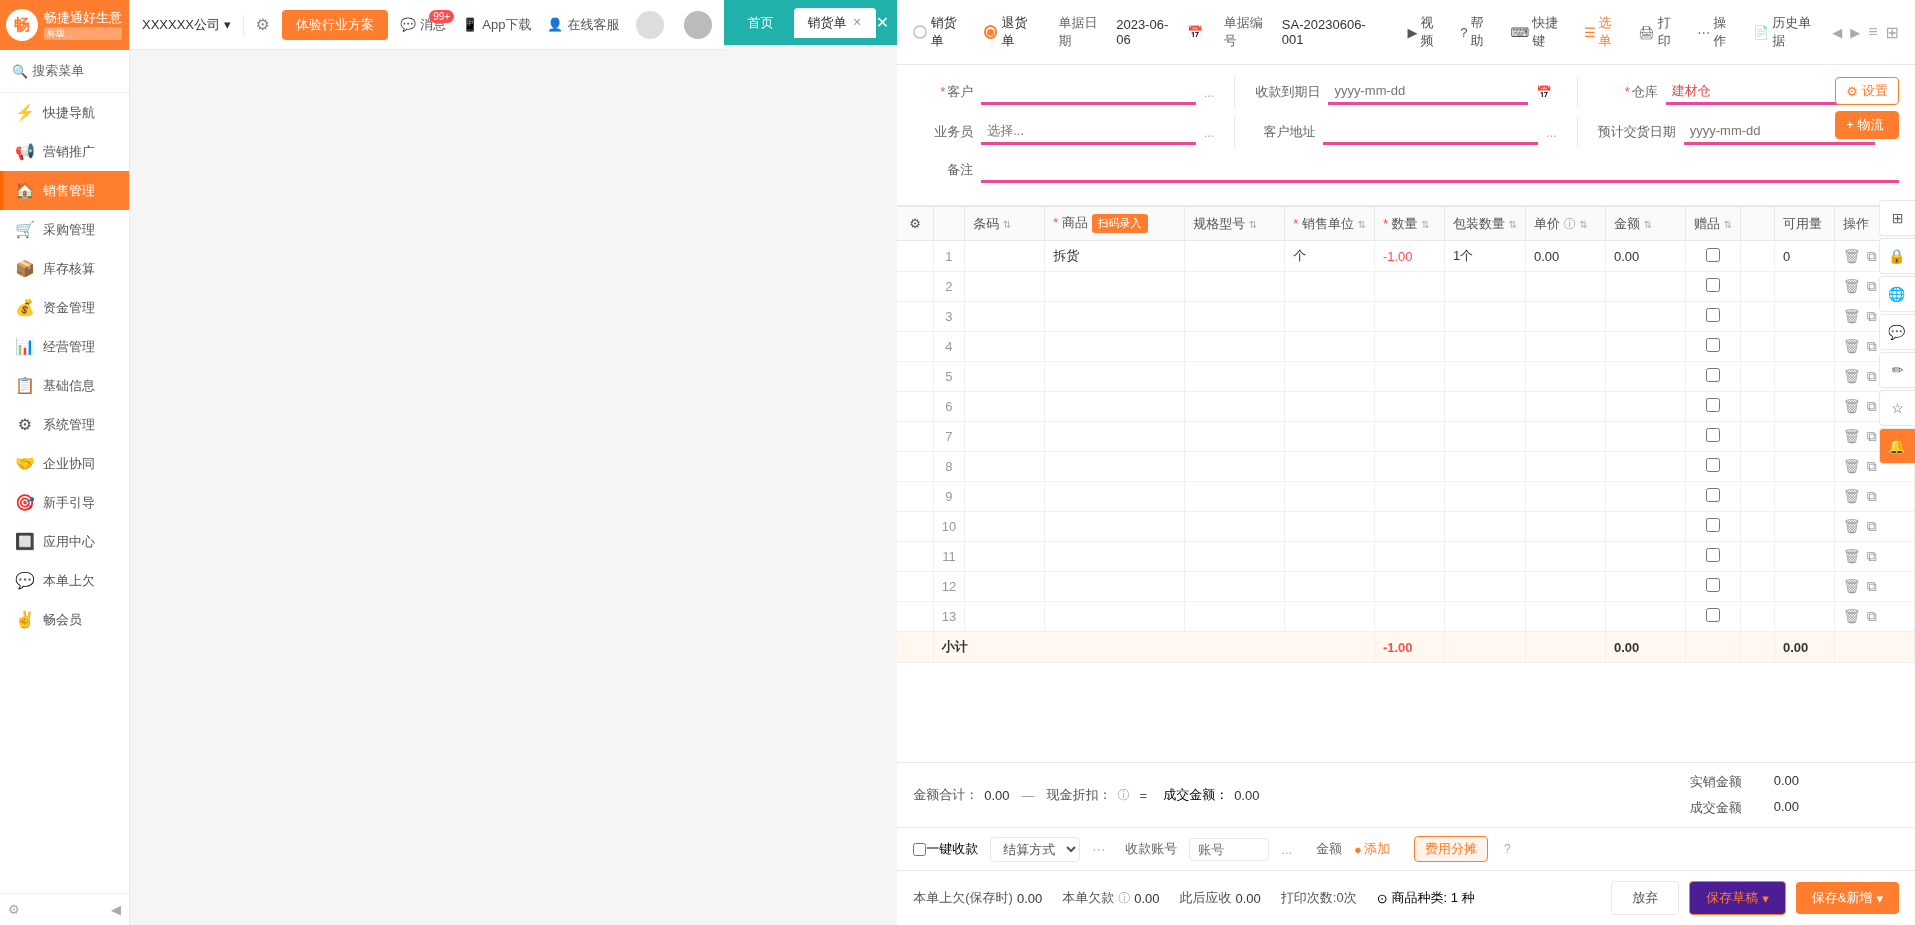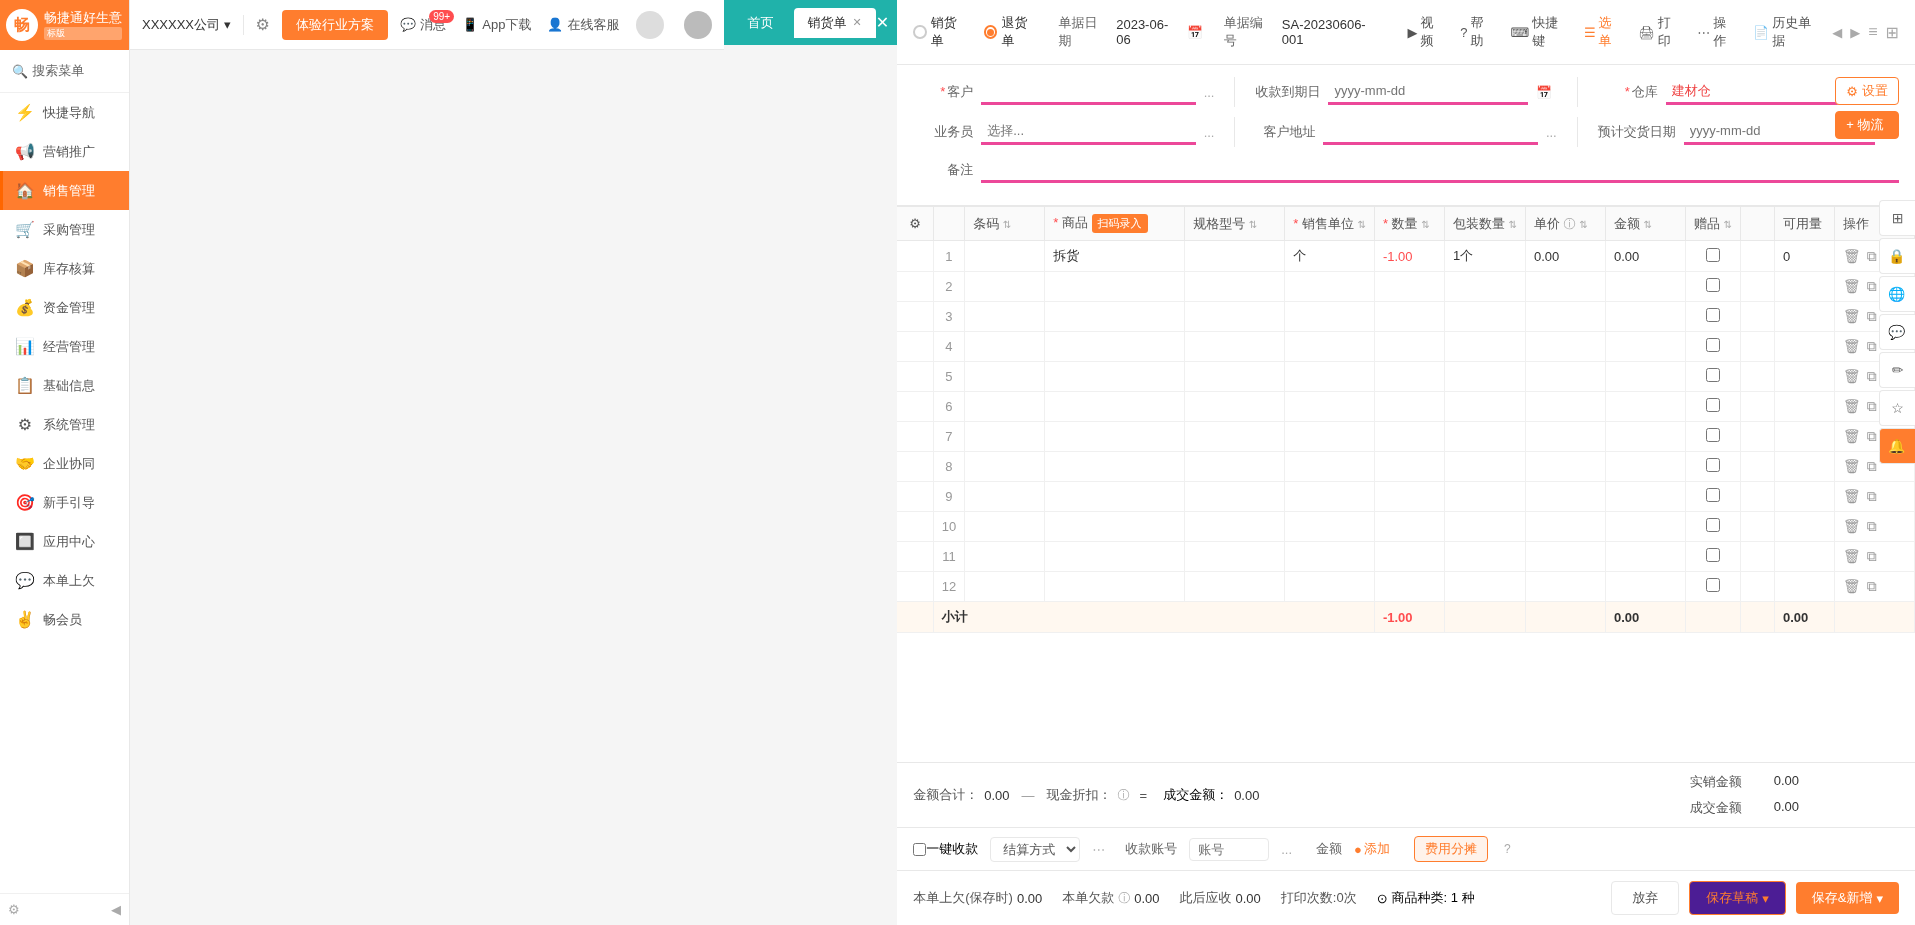--- a/index.html
+++ b/index.html
@@ -683,20 +683,41 @@
       <td style="text-align:center;"><input type="checkbox" class="gift-checkbox" style=""></td>
       <td></td>
       <td></td>
       <td>
         <div class="action-icons">
           <span class="action-icon">🗑</span>
           <span class="action-icon">⧉</span>
         </div>
       </td>
     </tr>
+              <tr>
+      <td style="text-align:center;"></td>
+      <td class="row-num">13</td>
+      <td></td>
+      <td></td>
+      <td></td>
+      <td></td>
+      <td><span></span></td>
+      <td></td>
+      <td></td>
+      <td></td>
+      <td style="text-align:center;"><input type="checkbox" class="gift-checkbox" style=""></td>
+      <td></td>
+      <td></td>
+      <td>
+        <div class="action-icons">
+          <span class="action-icon">🗑</span>
+          <span class="action-icon">⧉</span>
+        </div>
+      </td>
+    </tr>
             </tbody>
           <tfoot>
             <tr class="subtotal-row">
               <td></td>
               <td colspan="5">小计</td>
               <td><span class="neg-val">-1.00</span></td>
               <td></td>
               <td></td>
               <td>0.00</td>
               <td></td>

